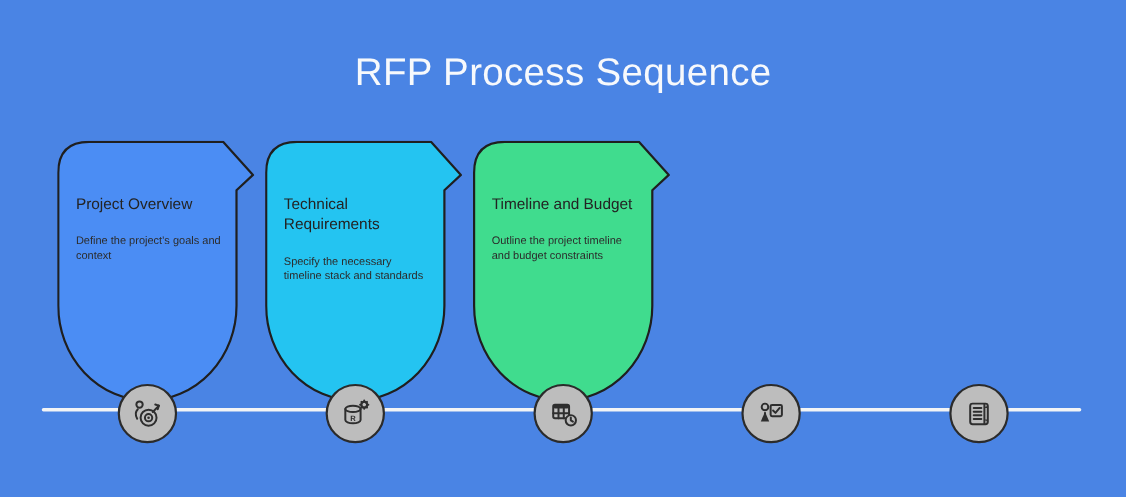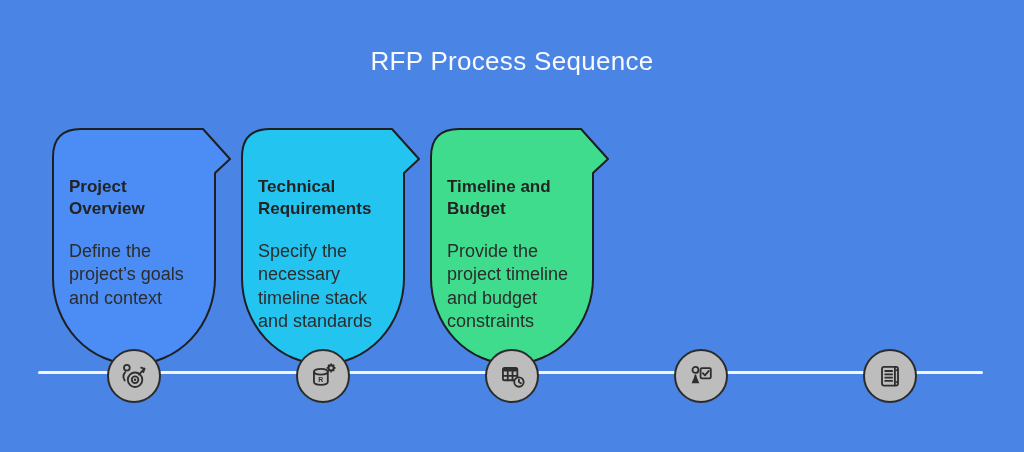--- a/index.html
+++ b/index.html
@@ -3,34 +3,34 @@
 <meta charset="utf-8">
 <style>
   html,body{margin:0;padding:0;}
   .stage{
     position:relative;width:1024px;height:452px;overflow:hidden;
     background:#4a84e4;
     font-family:"Liberation Sans",sans-serif;
   }
   .main-title{
     position:absolute;top:46px;left:0;width:100%;text-align:center;
-    color:#f7f9fc;font-size:26px;font-weight:500;letter-spacing:.3px;
+    color:#f7f9fc;font-size:35px;font-weight:500;letter-spacing:.3px;
   }
   .timeline-line{
     position:absolute;left:38px;top:371px;width:945px;height:3px;
     background:#f2f4f6;border-radius:2px;z-index:1;
   }
   .card{position:absolute;top:128px;width:180px;height:240px;z-index:2;}
   .card svg.shape{position:absolute;left:0;top:0;width:180px;height:240px;}
   .card-text{position:absolute;left:17px;top:48px;width:134px;}
   .card-title{
-    font-size:17px;font-weight:700;color:#232323;line-height:1.32;margin:0;
+    font-size:14px;font-weight:400;color:#232323;line-height:1.32;margin:0;
   }
   .card-desc{
-    margin-top:19px;font-size:18px;color:#2c2c2c;line-height:1.3;
+    margin-top:19px;font-size:10px;color:#2c2c2c;line-height:1.3;
   }
   .icon-circle{
     position:absolute;top:349px;width:54px;height:54px;border-radius:50%;
     background:#bdbdbd;border:2.5px solid #2b2b2b;box-sizing:border-box;
     display:flex;align-items:center;justify-content:center;z-index:3;
   }
   .icon-circle svg{width:32px;height:32px;}
   .g{stroke:#2e2e2e;stroke-width:1.7;fill:none;stroke-linecap:round;stroke-linejoin:round;}
   .gf{fill:#2e2e2e;stroke:none;}
   .c1{left:52px;}  .c2{left:241px;} .c3{left:430px;padding-left:33px;} .c4{left:619px;} .c5{left:808px;}
@@ -64,21 +64,21 @@
       <div class="card-desc">Specify the necessary timeline stack and standards</div>
     </div>
   </div>
 
   <div class="card c3">
     <svg class="shape" viewBox="0 0 180 240">
       <path d="M29 1 L151 1 L178 31 L163 45 L163 150 A81 86 0 0 1 1 150 L1 29 Q1 1 29 1 Z" stroke="#1f1f1f" stroke-width="2" stroke-linejoin="round" fill="#40dc8e"></path>
     </svg>
     <div class="card-text">
       <div class="card-title">Timeline and Budget</div>
-      <div class="card-desc">Provide the project timeline and budget constraints</div>
+      <div class="card-desc">Outline the project timeline and budget constraints</div>
     </div>
   </div>
 
 
 
   <div class="icon-circle i1">
     <svg viewBox="0 0 30 30">
       <circle class="g" cx="16" cy="18.5" r="6.8"></circle>
       <circle class="g" cx="16" cy="18.5" r="3.1"></circle>
       <circle class="gf" cx="16" cy="18.5" r="1.1"></circle>

